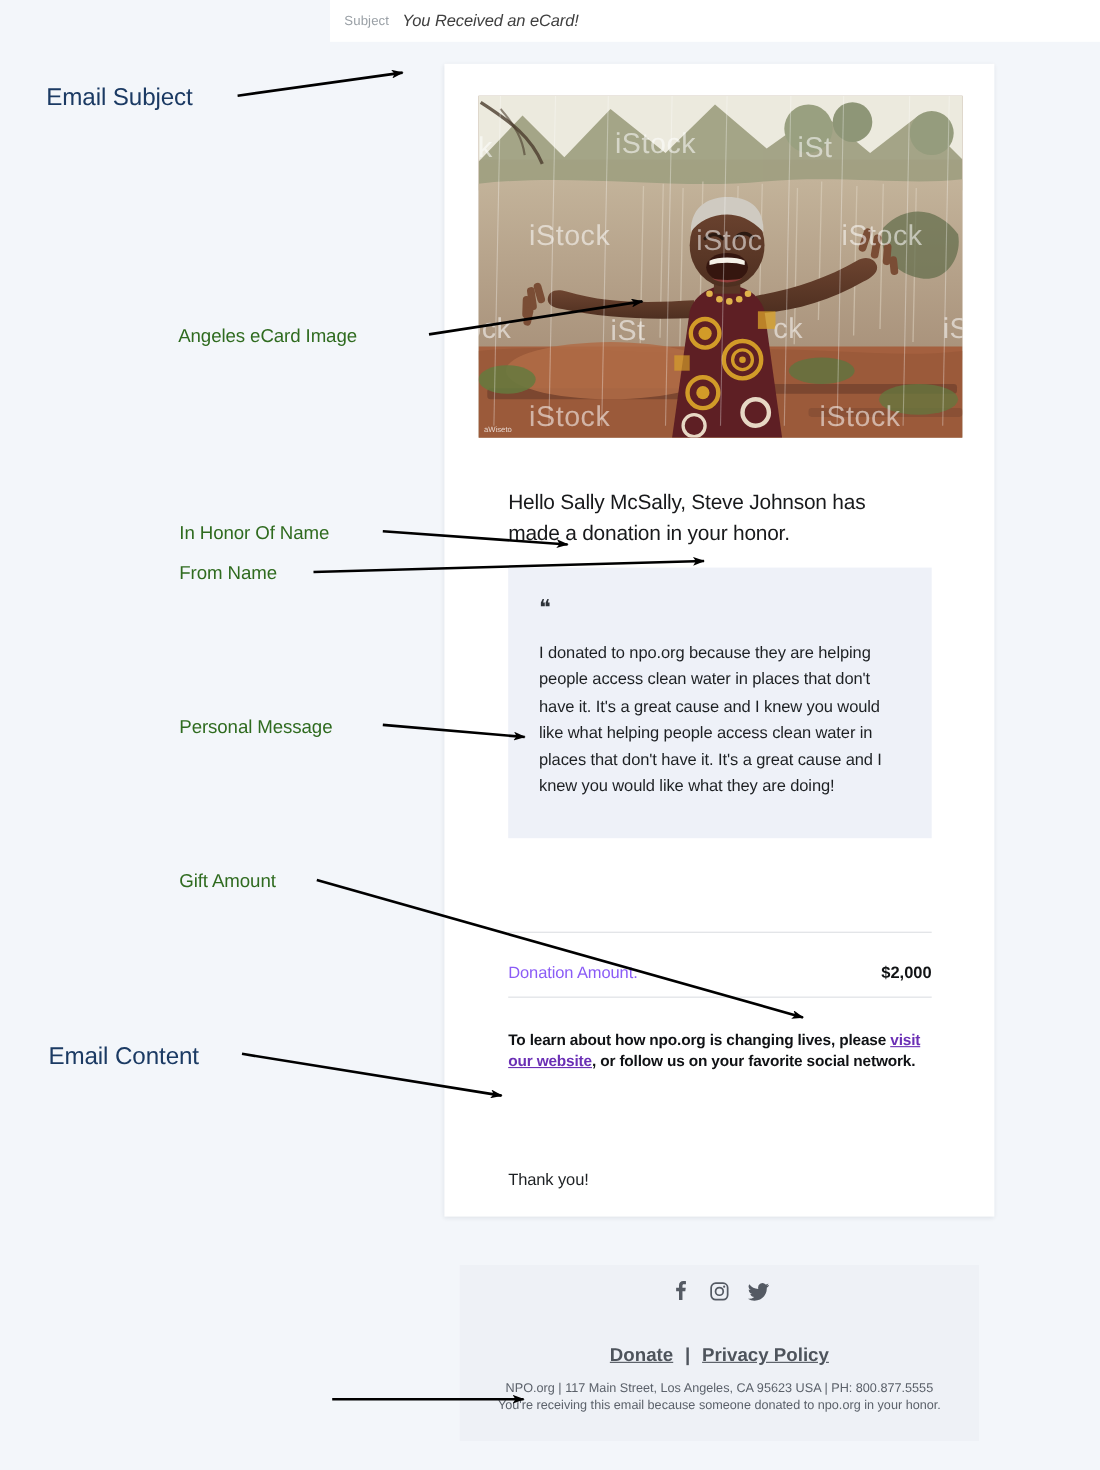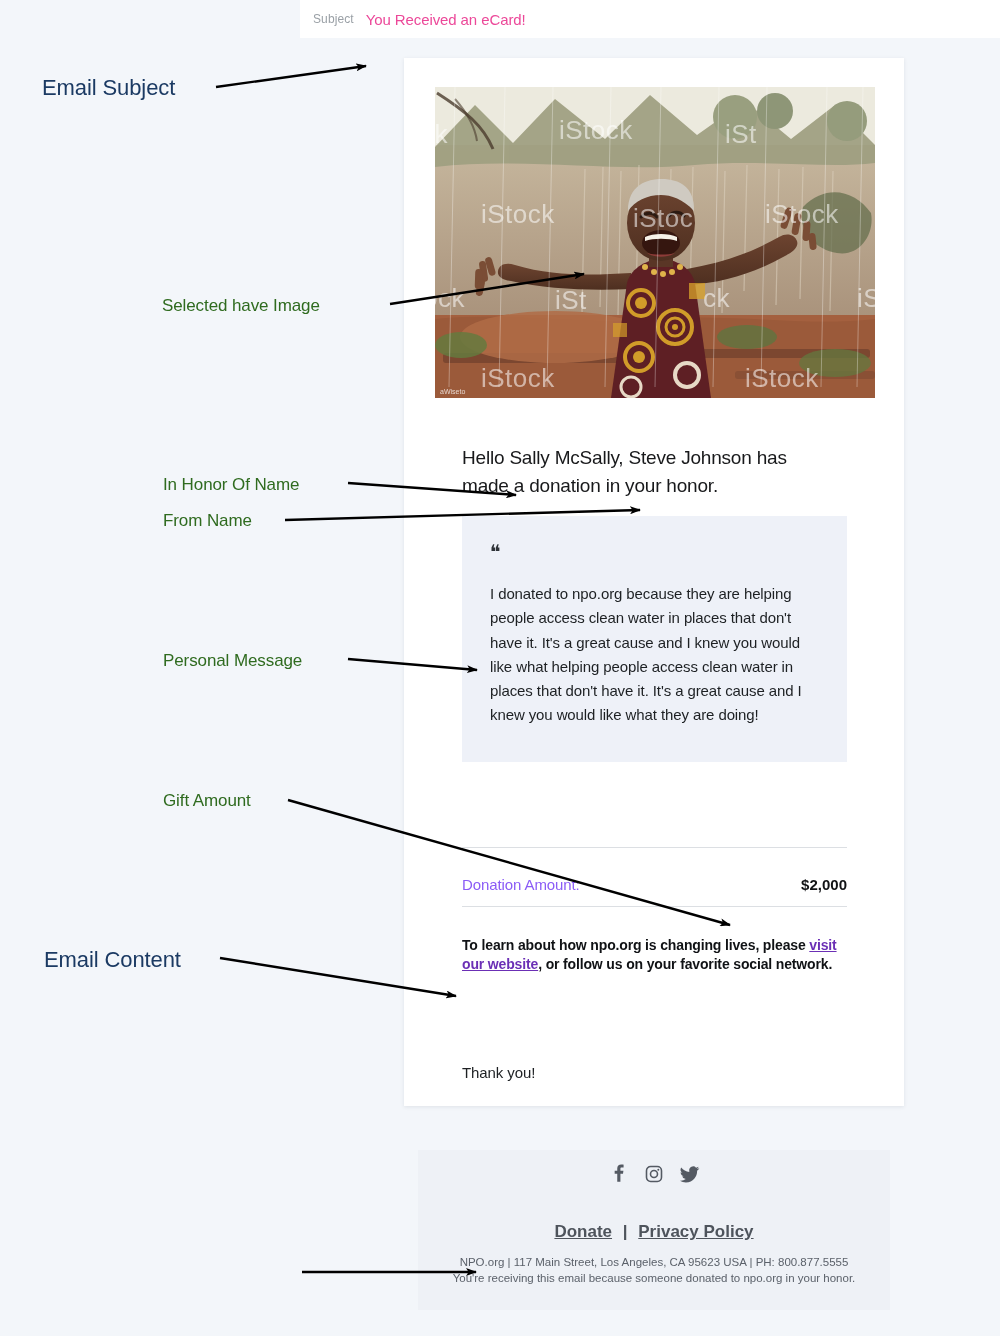--- a/index.html
+++ b/index.html
@@ -27,23 +27,24 @@
     align-items: center;
   }
   .subject-label {
     font-size: 12px;
     color: #9aa0a6;
     margin-left: 13px;
     letter-spacing: .1px;
   }
   .subject-value {
     font-size: 15px;
-    color: #ec4899;
+    color: #404040;
     margin-left: 12px;
     letter-spacing: -.1px;
+    font-style: italic;
   }
 
   
   .email-card {
     position: absolute;
     left: 404px;
     top: 58px;
     width: 500px;
     height: 1048px;
     background: #ffffff;
@@ -459,19 +460,19 @@
       <line x1="348" y1="435" x2="516" y2="447"></line>
       <line x1="285" y1="472" x2="640" y2="462"></line>
       <line x1="348" y1="611" x2="477" y2="622"></line>
       <line x1="288" y1="752" x2="730" y2="877"></line>
       <line x1="220" y1="910" x2="456" y2="948"></line>
       <line x1="302" y1="1224" x2="476" y2="1224"></line>
     </g>
   </svg>
 
   <div class="anno blue" style="left:42px; top:27px;">Email Subject</div>
-  <div class="anno green" style="left:162px; top:248px;">Selected have Image</div>
+  <div class="anno green" style="left:162px; top:248px;">Angeles eCard Image</div>
   <div class="anno green" style="left:163px; top:427px;">In Honor Of Name</div>
   <div class="anno green" style="left:163px; top:463px;">From Name</div>
   <div class="anno green" style="left:163px; top:603px;">Personal Message</div>
   <div class="anno green" style="left:163px; top:743px;">Gift Amount</div>
   <div class="anno blue" style="left:44px; top:899px;">Email Content</div>
 </div>
 
 </body></html>

